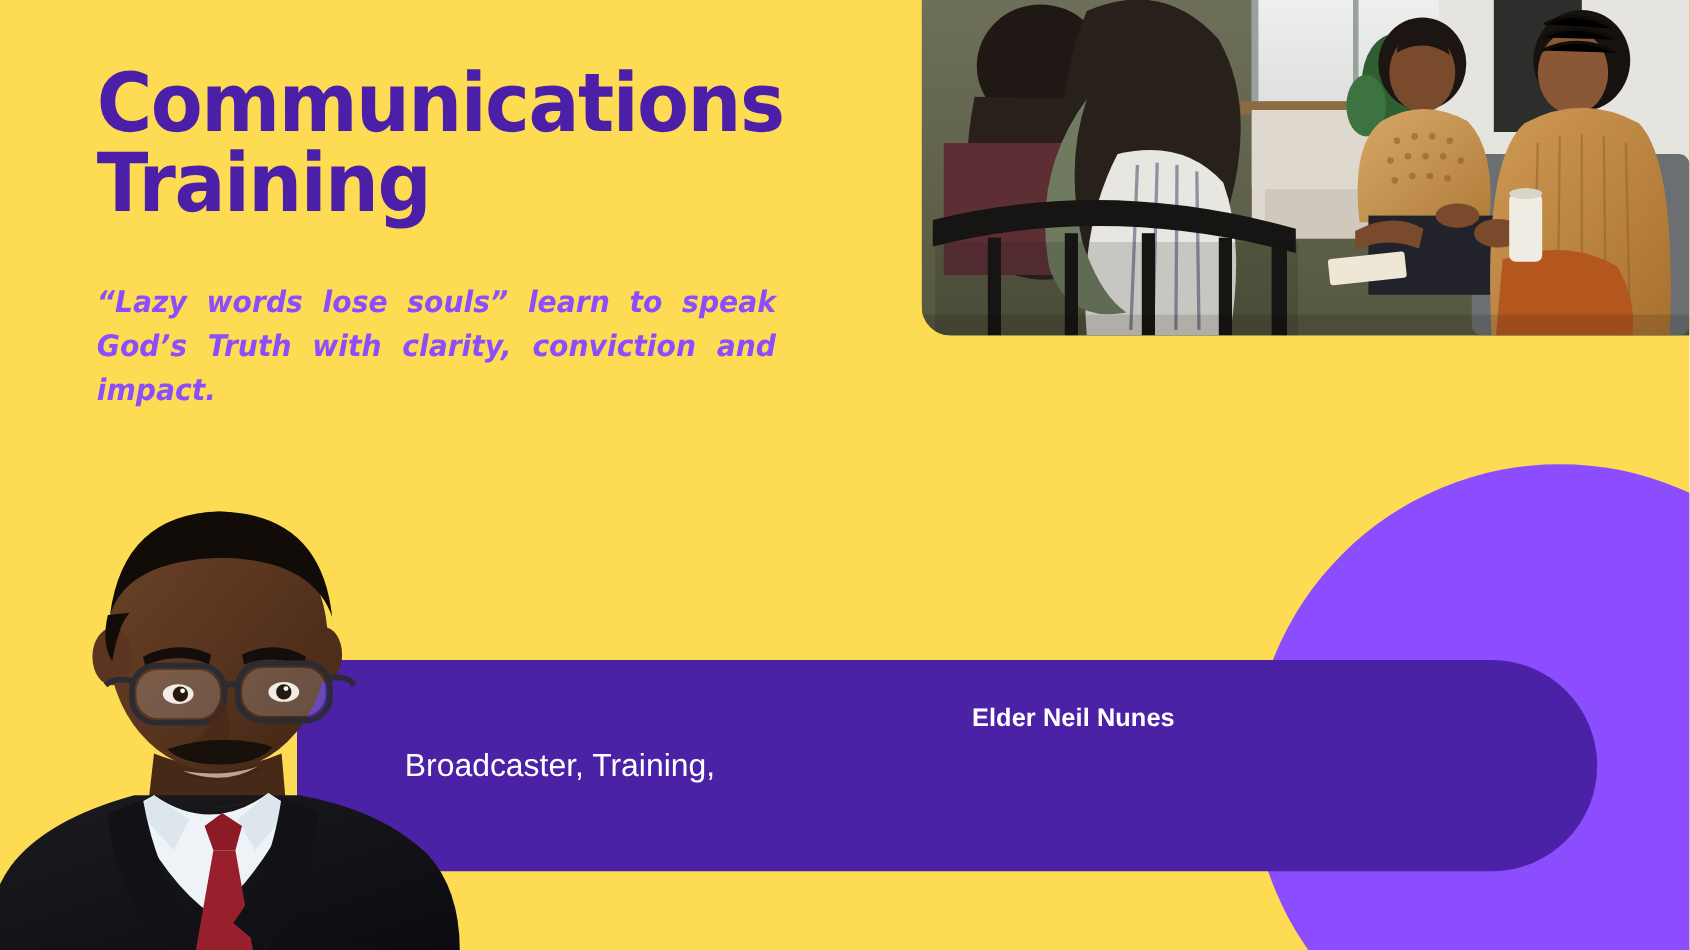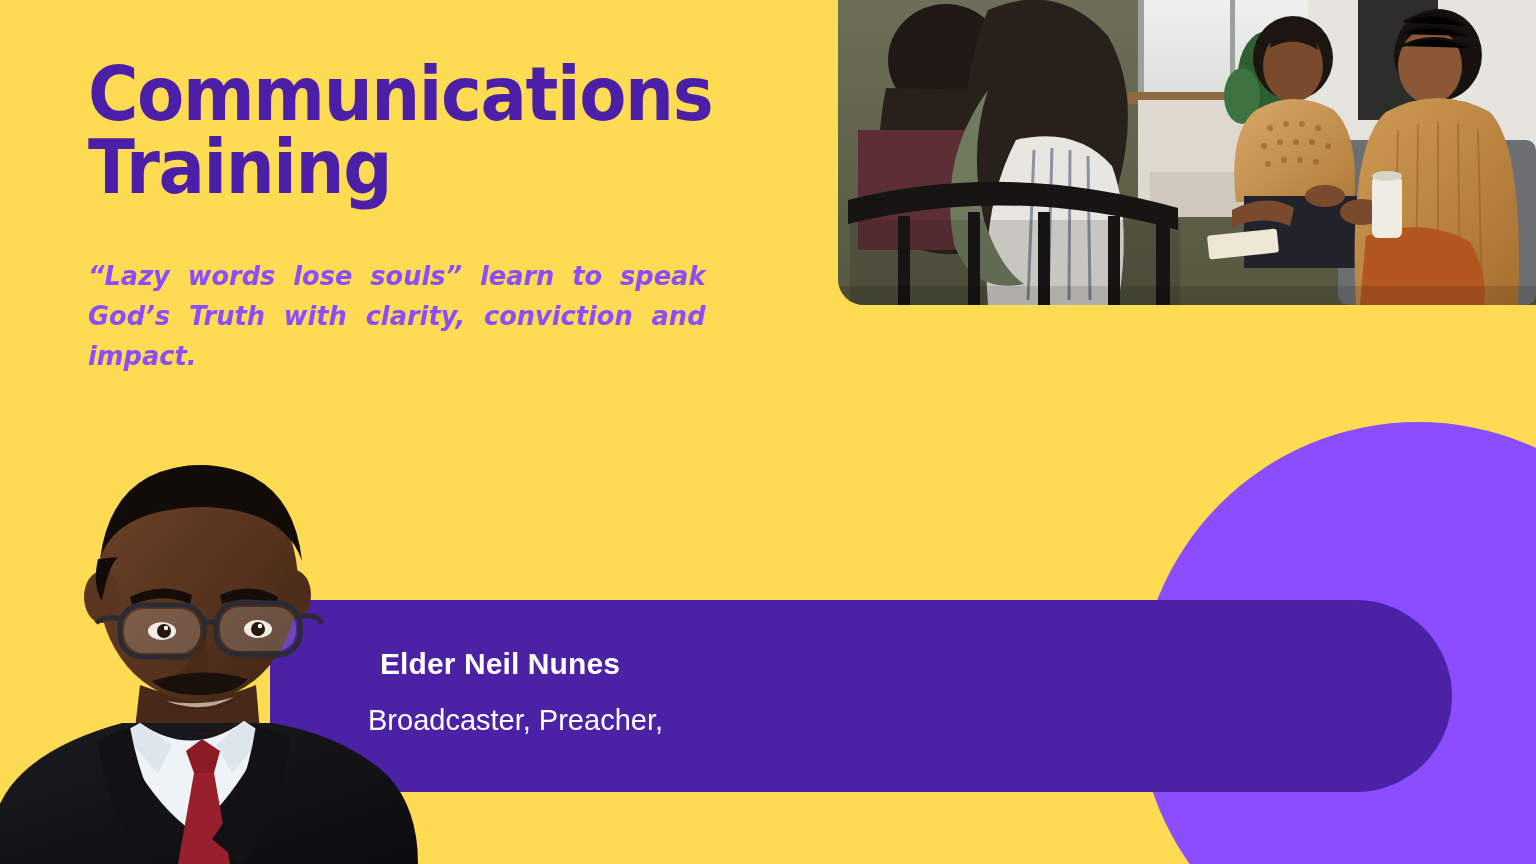--- a/index.html
+++ b/index.html
@@ -52,25 +52,26 @@
     border-bottom-right-radius: 96px;
   }
   .speaker-text {
     position: absolute;
     left: 368px;
     top: 630px;
     width: 700px;
     color: #ffffff;
   }
   .speaker-name {
-    font-size: 30px;
+    font-size: 23px;
     font-weight: bold;
     line-height: 44px;
     letter-spacing: 0.1px;
-    margin: 12px;
+    margin: 0;
+    text-align: right;
   }
   .speaker-role {
     font-size: 29px;
     font-weight: 400;
     line-height: 44px;
     margin: 0;
   }
 
   
   .portrait {
@@ -240,21 +241,21 @@
   <div class="headline">
     <h1><span>Communications</span><br><span>Training</span></h1>
   </div>
 
   <p class="subtitle">“Lazy words lose souls” learn to speak God’s Truth with clarity, conviction and impact.</p>
 
   <div class="speaker-banner"></div>
 
   <div class="speaker-text">
     <p class="speaker-name">Elder Neil Nunes</p>
-    <p class="speaker-role">Broadcaster, Preacher,</p>
+    <p class="speaker-role">Broadcaster, Training,</p>
   </div>
 
   <div class="portrait">
     <svg width="430" height="409" viewBox="0 0 430 409">
       <defs>
         <linearGradient id="skin" x1="0" y1="0" x2="1" y2="1">
           <stop offset="0" stop-color="#6b4328"></stop>
           <stop offset="0.5" stop-color="#59351f"></stop>
           <stop offset="1" stop-color="#412514"></stop>
         </linearGradient>

